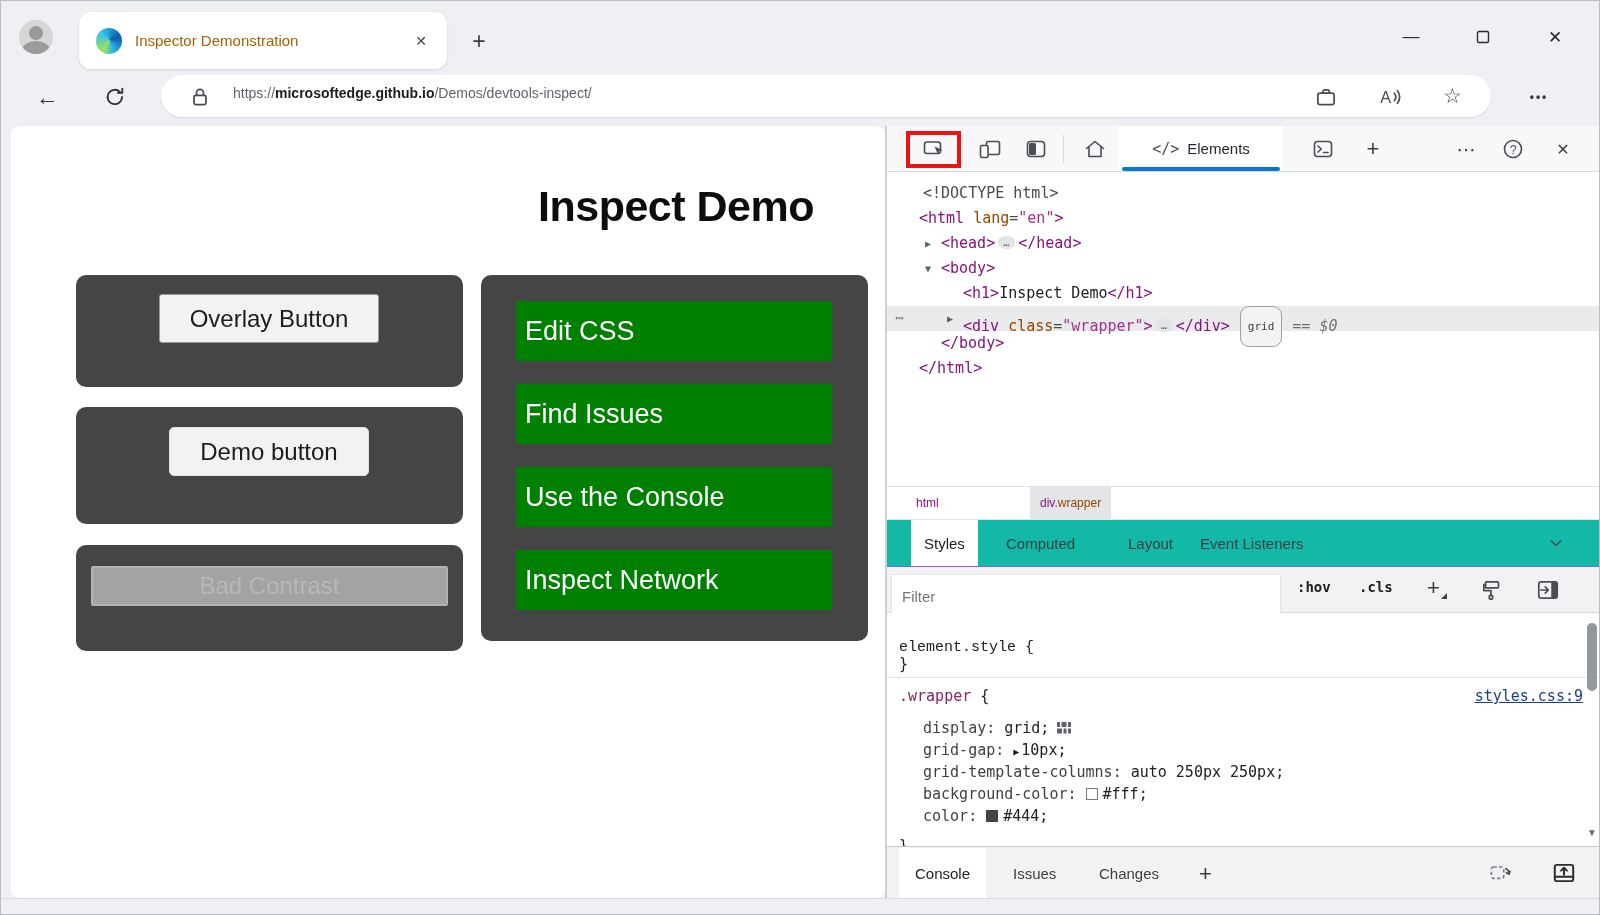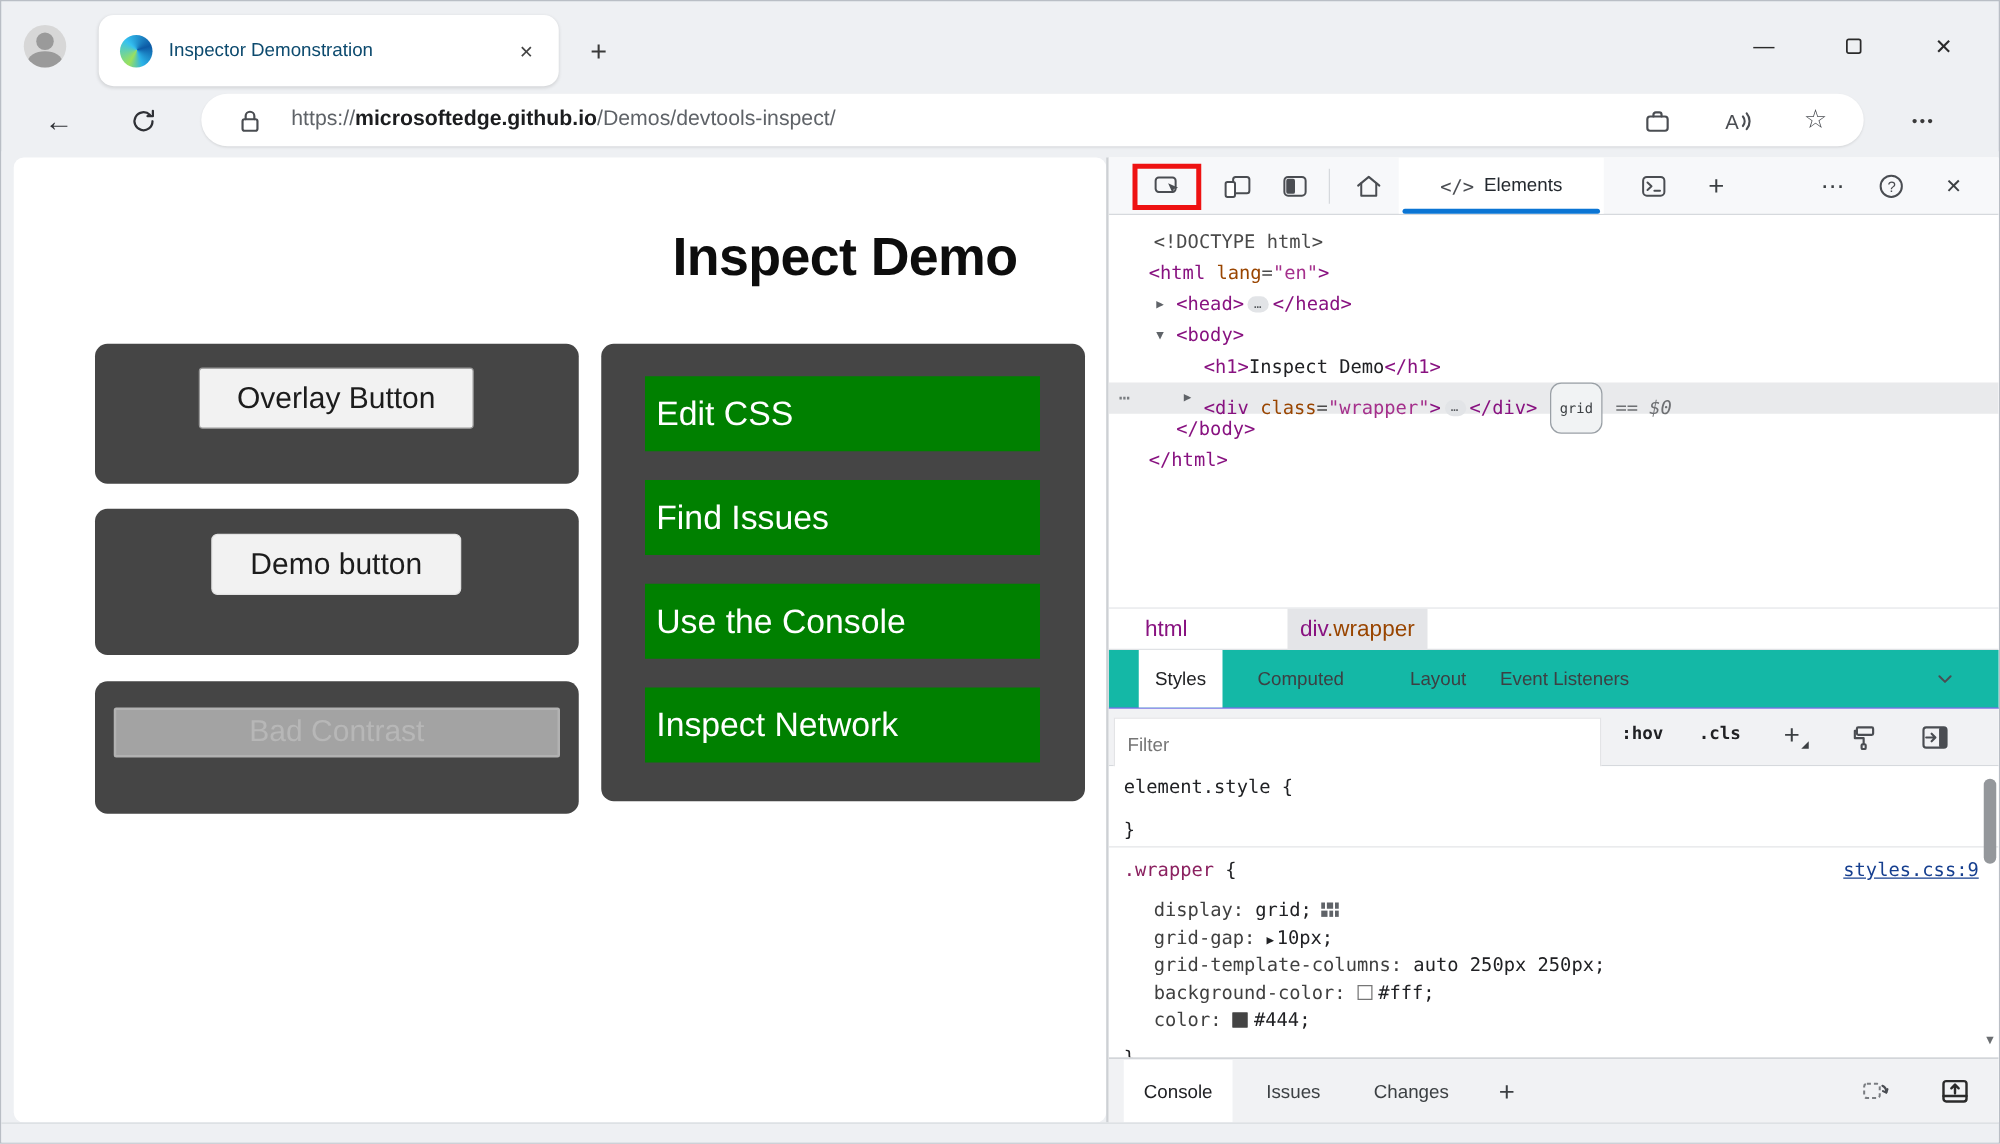--- a/index.html
+++ b/index.html
@@ -11,32 +11,32 @@
   svg{display:block;}
   .ico-stroke{stroke:#4a4d52;fill:none;stroke-width:1.6;stroke-linecap:round;stroke-linejoin:round;}
 
   
   .avatar{left:18px;top:19px;width:34px;height:34px;border-radius:50%;background:#d7d7d7;overflow:hidden;}
   .avatar::before{content:"";position:absolute;left:10px;top:6px;width:14px;height:14px;border-radius:50%;background:#9a9a9a;}
   .avatar::after{content:"";position:absolute;left:3px;top:21px;width:28px;height:18px;border-radius:50%;background:#9a9a9a;}
   .tab{left:78px;top:11px;width:368px;height:57px;background:#fff;border-radius:12px;box-shadow:0 1px 3px rgba(0,0,0,.12);}
   .favicon{left:17px;top:16px;width:26px;height:26px;border-radius:50%;
      background:conic-gradient(from 210deg at 52% 46%, #9be15d, #35c1f1 28%, #0c59a4 62%, #2bb3e8 86%, #9be15d);}
-  .tab-title{left:56px;top:20px;font-size:15px;color:#0c4a6e;}
+  .tab-title{left:56px;top:20px;font-size:15px;color:#a16207;}
   .tab-close{left:330px;top:17px;width:24px;height:24px;font-size:14px;color:#444;display:flex;align-items:center;justify-content:center;}
   .newtab{left:462px;top:24px;width:32px;height:32px;font-size:23px;color:#3a3a3a;display:flex;align-items:center;justify-content:center;font-weight:300;}
   .winbtn{top:20px;width:40px;height:32px;display:flex;align-items:center;justify-content:center;color:#2b2b2b;}
   .win-min{left:1390px;font-size:17px;}
   .win-max{left:1462px;}
   .win-close{left:1534px;font-size:17px;}
 
   
   .navbtn{top:78px;width:36px;height:36px;display:flex;align-items:center;justify-content:center;color:#2f3136;}
   .omnibox{left:160px;top:74px;width:1330px;height:42px;background:#fff;border-radius:21px;box-shadow:0 1px 2px rgba(0,0,0,.10);}
-  .urltext{left:72px;top:10px;font-size:17px;color:#5f6368;white-space:nowrap;}
+  .urltext{left:72px;top:10px;font-size:14px;color:#5f6368;white-space:nowrap;}
   .urltext b{color:#1c1d1f;font-weight:700;}
   .pill-ico{top:9px;width:26px;height:26px;}
   .star-glyph{font-size:21px;color:#4a4d52;line-height:24px;}
   .more-dots{left:1516px;top:82px;width:44px;height:28px;display:flex;align-items:center;justify-content:center;color:#3a3a3a;font-size:12px;letter-spacing:2px;font-weight:700;}
 
   
   .content{left:0;top:120px;width:1600px;height:777px;background:#eef0f3;}
   .page-panel{left:10px;top:5px;width:874px;height:772px;background:#fff;border-radius:8px;overflow:hidden;}
   .v-divider{left:884px;top:5px;width:2px;height:772px;background:#cdd0d4;}
   .page-h1{left:448px;top:56px;width:434px;text-align:center;font-size:43px;font-weight:700;color:#0d0d0d;letter-spacing:-.5px;}
@@ -67,21 +67,21 @@
   .tk-val{color:#a5308c;}
   .tk-text{color:#202124;}
   .tk-plain{color:#4a4a4a;}
   .tk-meta{color:#6e7073;font-style:italic;margin-left:10px;}
   .tw-arrow{position:absolute;font-size:10px;color:#5f6368;top:0;}
   .dots-pill{display:inline-block;background:#e2e4e7;color:#55585c;border-radius:8px;font-size:10px;line-height:13px;padding:0 5px;margin:0 3px;vertical-align:2px;letter-spacing:1px;}
   .grid-badge{display:inline-block;border:1px solid #9aa0a6;background:#f1f3f4;color:#3c4043;border-radius:9px;font-size:11px;line-height:15px;padding:12px 7px;margin-left:10px;vertical-align:1px;}
   .row-more{position:absolute;left:8px;top:0;color:#7a7d81;letter-spacing:1px;}
 
   
-  .crumbs{left:0;top:361px;width:712px;height:33px;background:#fff;border-bottom:1px solid #e0e2e5;font-size:18px;}
+  .crumbs{left:0;top:361px;width:712px;height:33px;background:#fff;border-bottom:1px solid #e0e2e5;font-size:12px;}
   .crumb{position:absolute;top:0;height:33px;line-height:33px;padding:0 10px;color:#881280;}
   .crumb .cls-part{color:#994500;}
   .crumb.sel{background:#e4e5e8;}
 
   
   .side-tabs{left:0;top:394px;width:820px;height:47px;background:#14b8a6;border-bottom:1px solid #8b5cf6;}
   .side-tab{position:absolute;top:0;height:46px;display:flex;align-items:center;padding:0 13px;color:#3c4043;font-size:15px;}
   .side-tab.active{background:#fff;color:#202124;}
 
   
@@ -295,21 +295,21 @@
           <svg width="26" height="26" viewBox="0 0 24 24">
               <rect class="ico-stroke" x="3.5" y="4.5" width="17" height="15" rx="2"></rect>
               <rect x="15" y="4.5" width="5.5" height="15" rx="1.5" fill="#4a4d52"></rect>
               <path class="ico-stroke" d="M5.5 12 h6.5 M9.5 9.2 l2.8 2.8 -2.8 2.8"></path>
             </svg>
         </div>
 
       </div>
 
       <div class="abs styles-pane">
-        <div class="css-line" style="top:5px;"><span>element.style</span><span style="margin-left:9px;">{</span></div>
+        <div class="css-line" style="top:24px;font-family:Liberation Mono, monospace;"><span>element.style</span><span style="margin-left:9px;">{</span></div>
         <div class="css-line" style="top:40px;"><span>}</span></div>
         <div class="rule-div"></div>
         <div class="css-line" style="top:72px;"><span class="sel-tok">.wrapper</span><span style="margin-left:9px;">{</span></div>
         <a class="css-link">styles.css:9</a>
 
         <div class="css-line css-prop" style="top:104px;"><span class="prop-name">display:</span><span class="prop-val">grid;</span><svg width="16" height="14" viewBox="0 0 16 14" style="display:inline-block;vertical-align:-2px;margin-left:7px;">
               <g fill="#5f6368">
                 <rect x="1" y="1" width="3" height="5"></rect>
                 <rect x="5.5" y="1" width="5" height="5"></rect>
                 <rect x="12" y="1" width="3" height="5"></rect>

